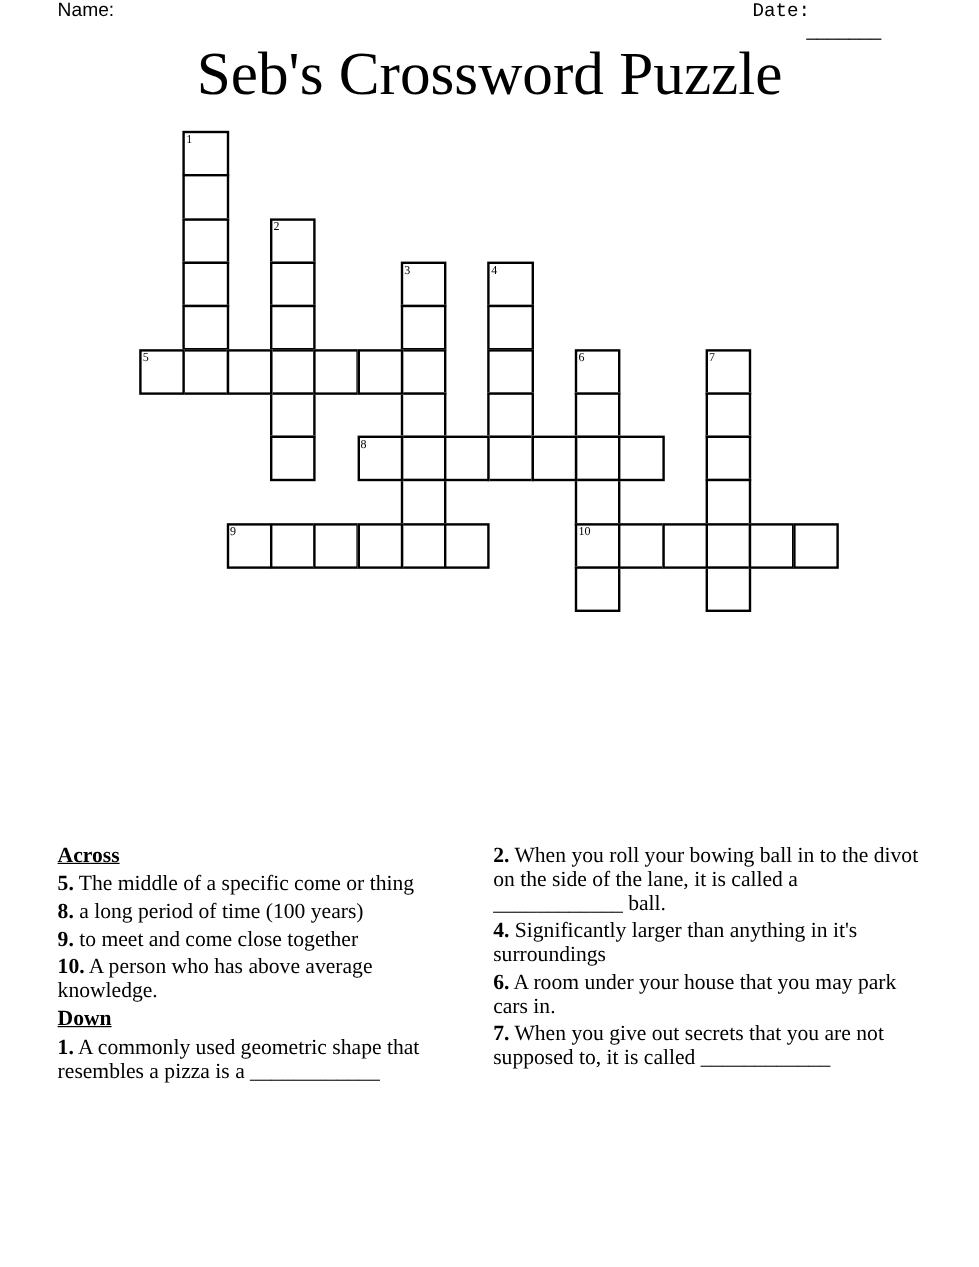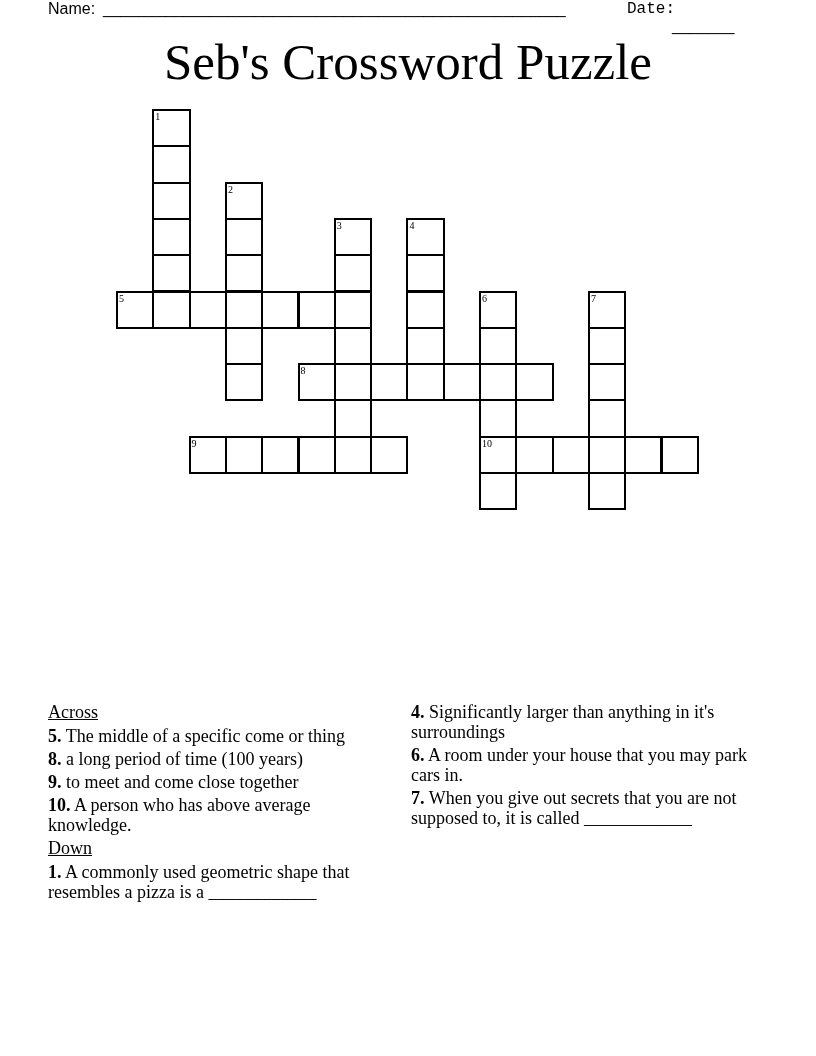--- a/index.html
+++ b/index.html
@@ -24,30 +24,29 @@
   .cell .num {
     position: absolute; left: 1px; top: 0px;
     font-family: "Liberation Serif", serif; font-size: 10px; line-height: 11px; color: #000;
   }
   .clues {
     position: absolute; top: 702px;
     font-family: "Liberation Serif", serif; font-size: 18px; line-height: 20px;
   }
   .clues.left { left: 48px; width: 345px; }
   .clues.right { left: 411px; width: 360px; }
-  .section-head { font-weight: normal; text-decoration: underline; margin-bottom: 4px; }
+  .section-head { font-weight: bold; text-decoration: underline; margin-bottom: 4px; }
   .clue { margin-bottom: 3px; }
   .clue b { font-weight: bold; }
 </style>
 </head>
 <body>
 
 <div class="header-line">
   <span class="name-label">Name:</span>
-  <span class="name-blank">____________________________________________________</span>
   <span class="date-label">Date:</span>
   <span class="date-blank">_______</span>
 </div>
 
 <div class="title">Seb's Crossword Puzzle</div>
 
 <div class="grid" id="grid">
     <div class="cell" style="left: 152.3px; top: 109px;">
       <span class="num">1</span>
     </div>
@@ -127,16 +126,17 @@
   <div class="section-head">Across</div>
   <div class="clue"><b>5.</b><span> The middle of a specific come or thing</span></div>
   <div class="clue"><b>8.</b><span> a long period of time (100 years)</span></div>
   <div class="clue"><b>9.</b><span> to meet and come close together</span></div>
   <div class="clue"><b>10.</b><span> A person who has above average knowledge.</span></div>
   <div class="section-head">Down</div>
   <div class="clue"><b>1.</b><span> A commonly used geometric shape that resembles a pizza is a ____________</span></div>
 </div>
 
 <div class="clues right">
+  <div class="clue"><b>2.</b><span> When you roll your bowing ball in to the divot on the side of the lane, it is called a ____________ ball.</span></div>
   <div class="clue"><b>4.</b><span> Significantly larger than anything in it's surroundings</span></div>
   <div class="clue"><b>6.</b><span> A room under your house that you may park cars in.</span></div>
   <div class="clue"><b>7.</b><span> When you give out secrets that you are not supposed to, it is called ____________</span></div>
 </div>
 
 </body></html>

